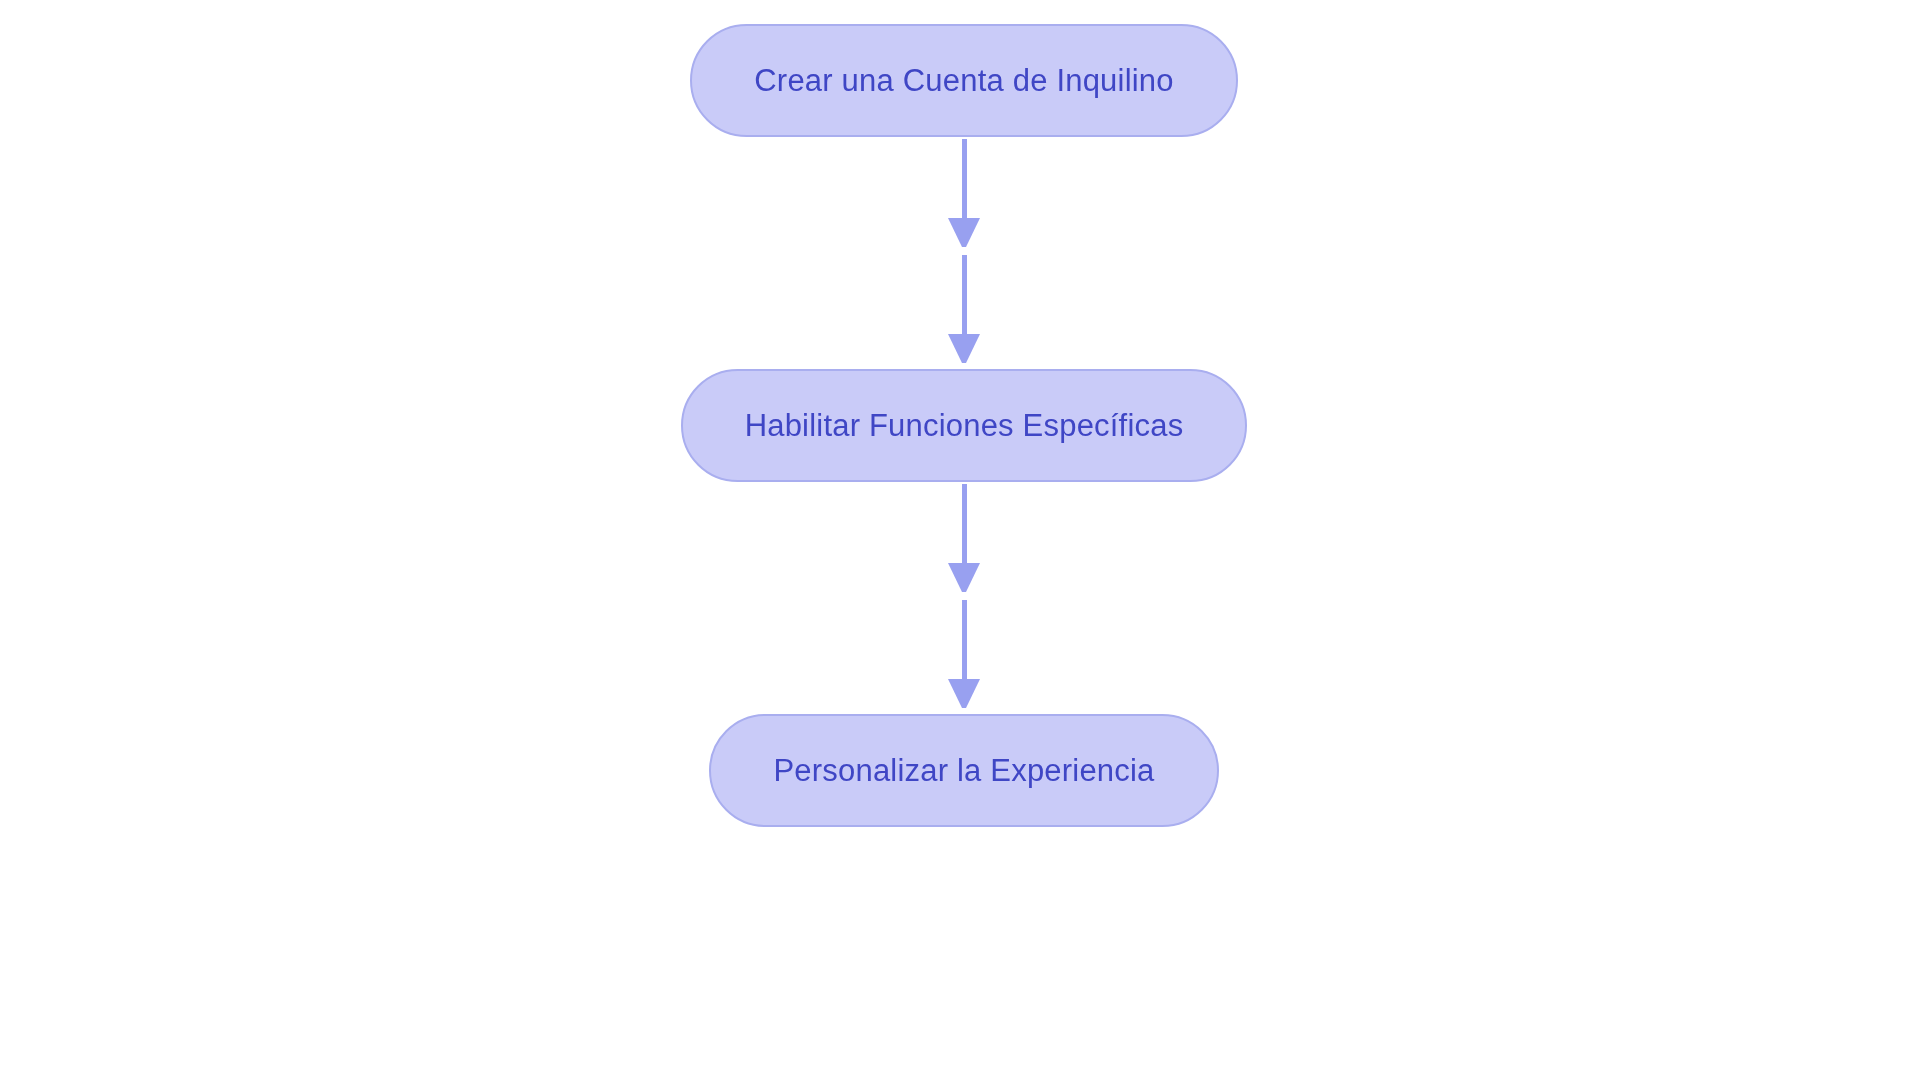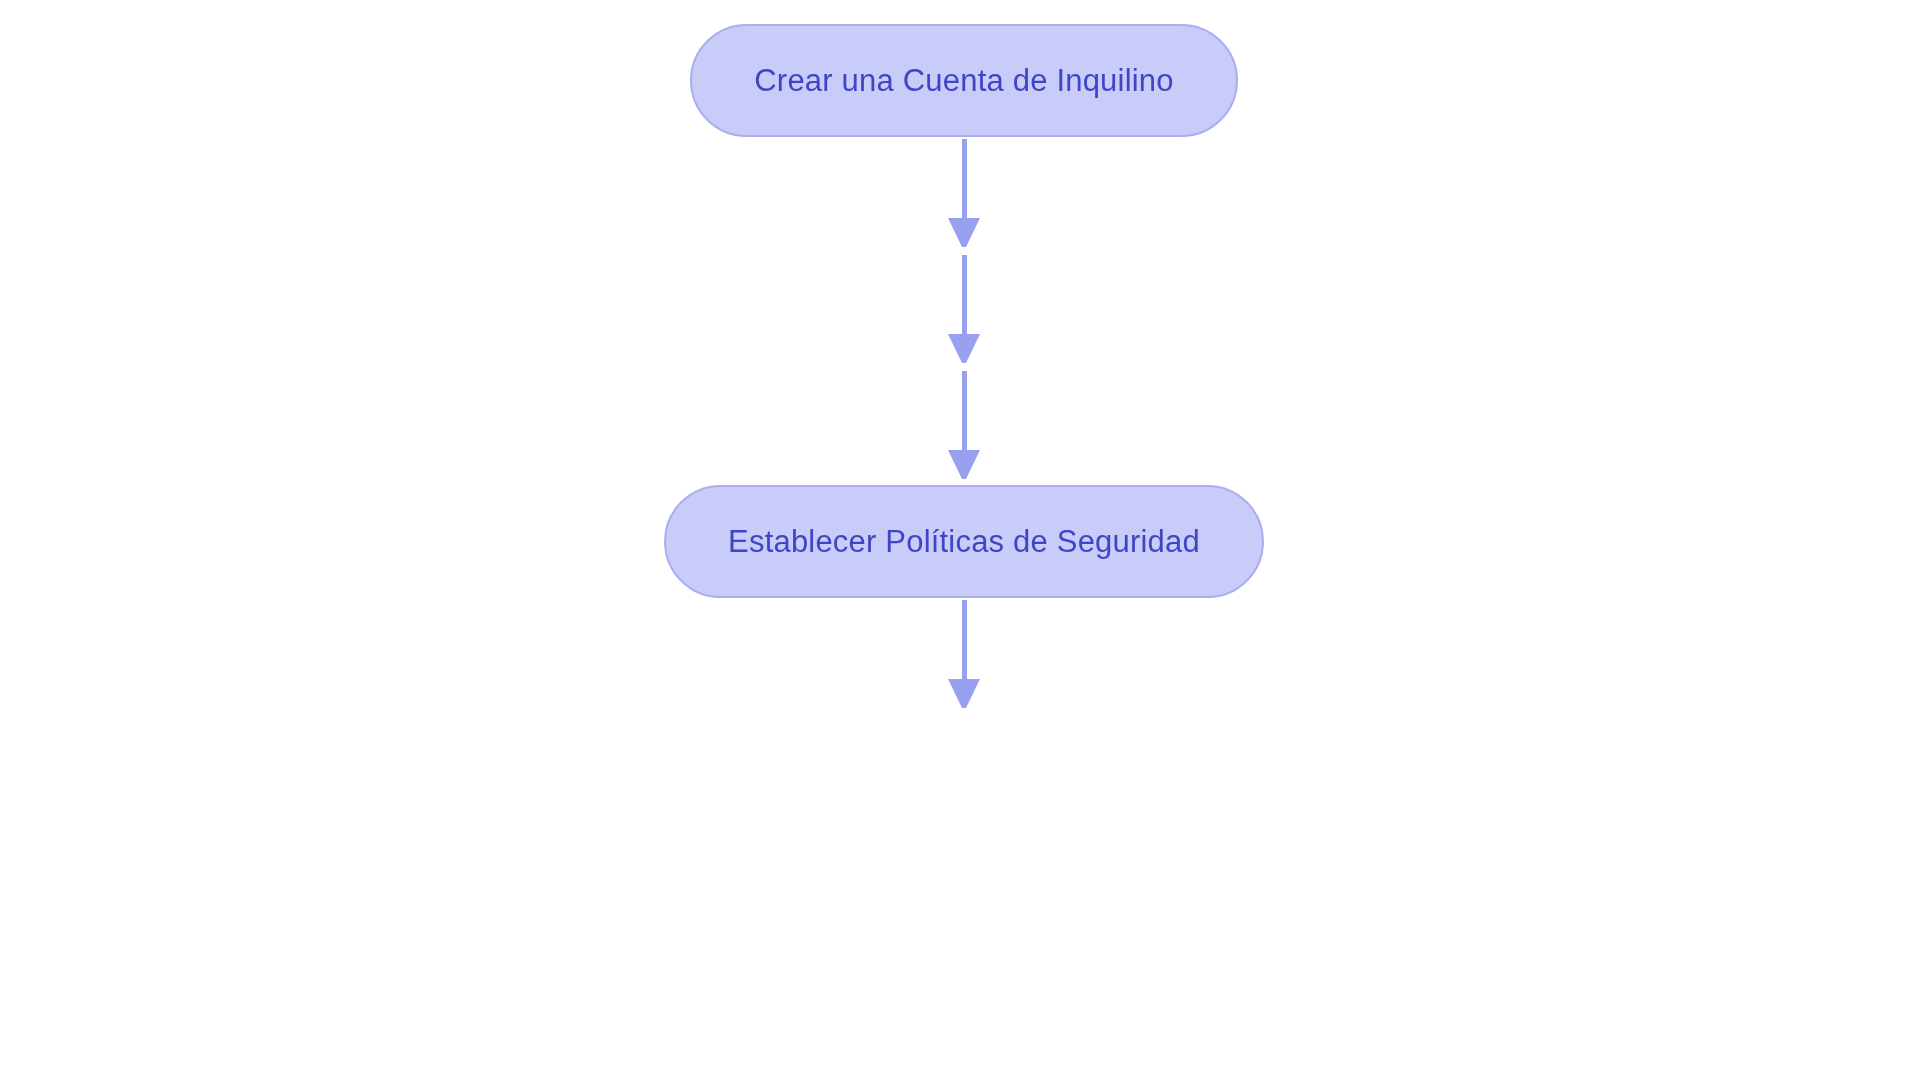--- a/index.html
+++ b/index.html
@@ -78,29 +78,32 @@
     <div class="shaft"></div>
     <div class="head"></div>
   </div>
 
 
   <div class="flow-arrow">
     <div class="shaft"></div>
     <div class="head"></div>
   </div>
 
-
-  <div class="flow-arrow">
-    <div class="shaft"></div>
-    <div class="head"></div>
-  </div>
-
   <div class="flow-node">
-    <span class="node-label">Establecer Políticas de Seguridad</span>
+    <span class="node-label">Habilitar Funciones Específicas</span>
   </div>
 
   <div class="flow-arrow">
     <div class="shaft"></div>
     <div class="head"></div>
   </div>
 
 
+  <div class="flow-arrow">
+    <div class="shaft"></div>
+    <div class="head"></div>
+  </div>
+
+  <div class="flow-node">
+    <span class="node-label">Personalizar la Experiencia</span>
+  </div>
+
 </div>
 
 </body></html>

